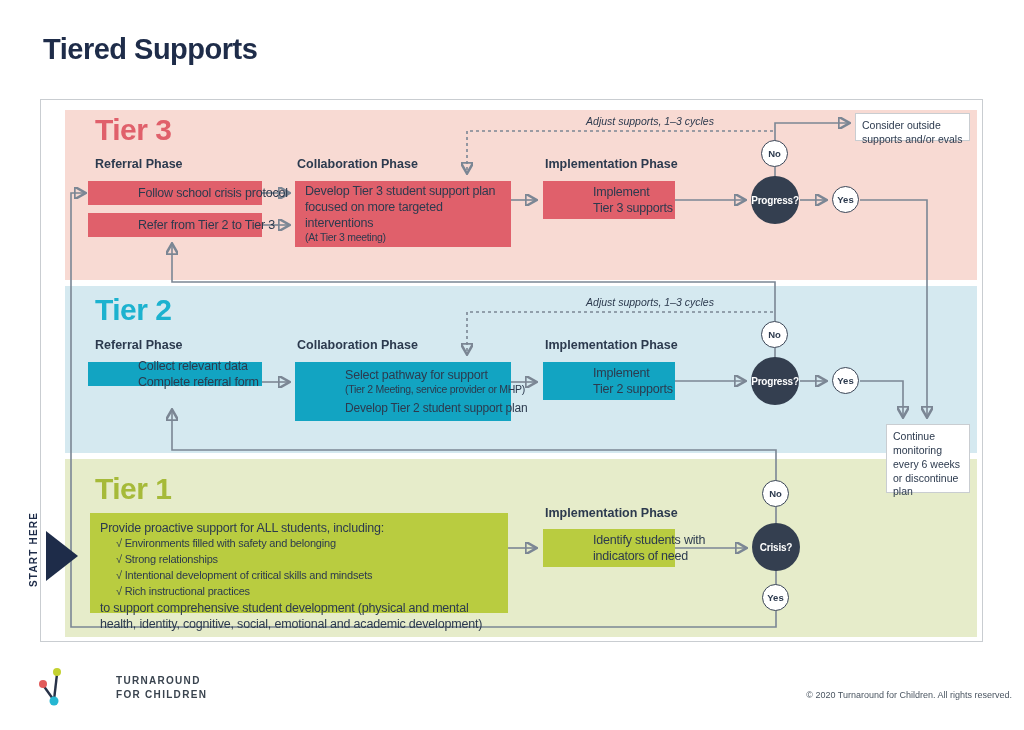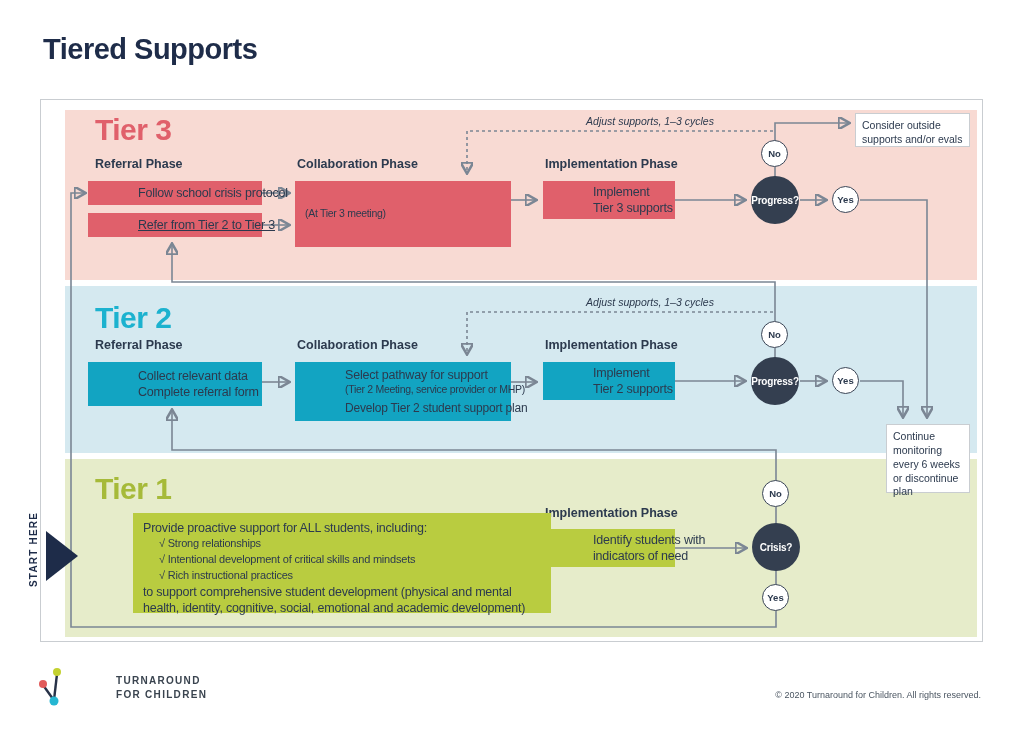--- a/index.html
+++ b/index.html
@@ -98,43 +98,44 @@
 </svg>
 
 <div class="abs tier-heading t3" style="left:95px;top:113px;">Tier 3</div>
 <div class="abs phase-label" style="left:95px;top:157px;">Referral Phase</div>
 <div class="abs phase-label" style="left:297px;top:157px;">Collaboration Phase</div>
 <div class="abs phase-label" style="left:545px;top:157px;">Implementation Phase</div>
 
 <div class="abs flowbox red" style="left:88px;top:181px;width:174px;height:24px;">
   <span class="nowrap">Follow school crisis protocol</span>
 </div>
-<div class="abs flowbox red" style="left:88px;top:213px;width:174px;height:24px;text-decoration:underline;">
+<div class="abs flowbox red" style="left:88px;top:213px;width:174px;height:24px;">
   <span class="nowrap">Refer from Tier 2 to Tier 3</span>
 </div>
 <div class="abs flowbox red" style="left:295px;top:181px;width:216px;height:66px;">
+  <span>Develop Tier 3 student support plan focused on more targeted interventions</span>
   <span class="small">(At Tier 3 meeting)</span>
 </div>
 <div class="abs flowbox red" style="left:543px;top:181px;width:132px;height:38px;">
   <span class="nowrap">Implement</span>
   <span class="nowrap">Tier 3 supports</span>
 </div>
 
 <div class="abs adjust" style="left:550px;top:115px;width:200px;">Adjust supports, 1–3 cycles</div>
 <div class="abs yn" style="left:761px;top:140px;">No</div>
 <div class="abs decision" style="left:751px;top:176px;">Progress?</div>
 <div class="abs yn" style="left:832px;top:186px;">Yes</div>
-<div class="abs outcome" style="left:855px;top:113px;width:115px;height:34px;">Consider outside supports and/or evals</div>
+<div class="abs outcome" style="left:855px;top:113px;width:115px;height:28px;">Consider outside supports and/or evals</div>
 
-<div class="abs tier-heading t2" style="left:95px;top:293px;margin-top:8px;">Tier 2</div>
+<div class="abs tier-heading t2" style="left:95px;top:293px;">Tier 2</div>
 <div class="abs phase-label" style="left:95px;top:338px;">Referral Phase</div>
 <div class="abs phase-label" style="left:297px;top:338px;">Collaboration Phase</div>
 <div class="abs phase-label" style="left:545px;top:338px;">Implementation Phase</div>
 
-<div class="abs flowbox teal" style="left:88px;top:362px;width:174px;height:44px;">
+<div class="abs flowbox teal" style="left:88px;top:362px;width:174px;height:24px;">
   <span class="nowrap">Collect relevant data</span>
   <span class="nowrap">Complete referral form</span>
 </div>
 <div class="abs flowbox teal" style="left:295px;top:362px;width:216px;height:59px;">
   <span class="nowrap">Select pathway for support</span>
   <span class="small nowrap">(Tier 2 Meeting, service provider or MHP)</span>
   <span class="nowrap" style="margin-top:5px;font-size:12px;">Develop Tier 2 student support plan</span>
 </div>
 <div class="abs flowbox teal" style="left:543px;top:362px;width:132px;height:38px;">
   <span class="nowrap">Implement</span>
@@ -143,22 +144,23 @@
 
 <div class="abs adjust" style="left:550px;top:296px;width:200px;">Adjust supports, 1–3 cycles</div>
 <div class="abs yn" style="left:761px;top:321px;">No</div>
 <div class="abs decision" style="left:751px;top:357px;">Progress?</div>
 <div class="abs yn" style="left:832px;top:367px;">Yes</div>
 <div class="abs outcome" style="left:886px;top:424px;width:84px;height:69px;">Continue monitoring every 6 weeks or discontinue plan</div>
 
 <div class="abs tier-heading t1" style="left:95px;top:472px;">Tier 1</div>
 <div class="abs phase-label" style="left:545px;top:506px;">Implementation Phase</div>
 
-<div class="abs flowbox green" style="left:90px;top:513px;width:418px;height:100px;padding:7px 10px;justify-content:flex-start;margin-left:43px;">
+<div class="abs flowbox green" style="left:90px;top:513px;width:418px;height:100px;padding:7px 10px;justify-content:flex-start;">
   <span>Provide proactive support for ALL students, including:</span>
+  <span class="bullets">√ Environments filled with safety and belonging</span>
   <span class="bullets">√ Strong relationships</span>
   <span class="bullets">√ Intentional development of critical skills and mindsets</span>
   <span class="bullets">√ Rich instructional practices</span>
   <span>to support comprehensive student development (physical and mental health, identity, cognitive, social, emotional and academic development)</span>
 </div>
 <div class="abs flowbox green" style="left:543px;top:529px;width:132px;height:38px;">
   <span class="nowrap">Identify students with</span>
   <span class="nowrap">indicators of need</span>
 </div>
 
@@ -172,13 +174,13 @@
   <line x1="9" y1="33" x2="19" y2="47" stroke="#273248" stroke-width="2.4"></line>
   <line x1="20" y1="48" x2="23" y2="22" stroke="#273248" stroke-width="2.4"></line>
   <circle cx="9" cy="32" r="4" fill="#e25b5b"></circle>
   <circle cx="23" cy="20" r="4" fill="#c3d130"></circle>
   <circle cx="20" cy="49" r="4.5" fill="#25b6d2"></circle>
 </svg>
 <div class="abs logo-text" style="left:72px;top:674px;">
   <div>TURNAROUND</div>
   <div>FOR CHILDREN</div>
 </div>
-<div class="abs copyright" style="right:43px;top:690px;">© 2020 Turnaround for Children. All rights reserved.</div>
+<div class="abs copyright" style="right:12px;top:690px;">© 2020 Turnaround for Children. All rights reserved.</div>
 
 </body></html>

